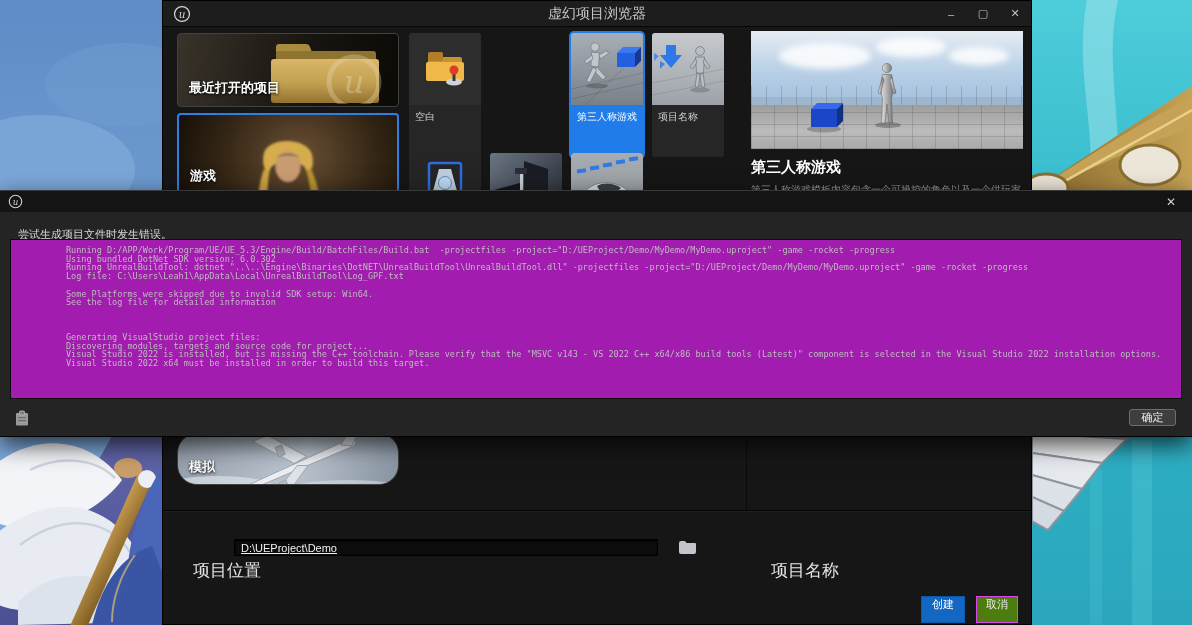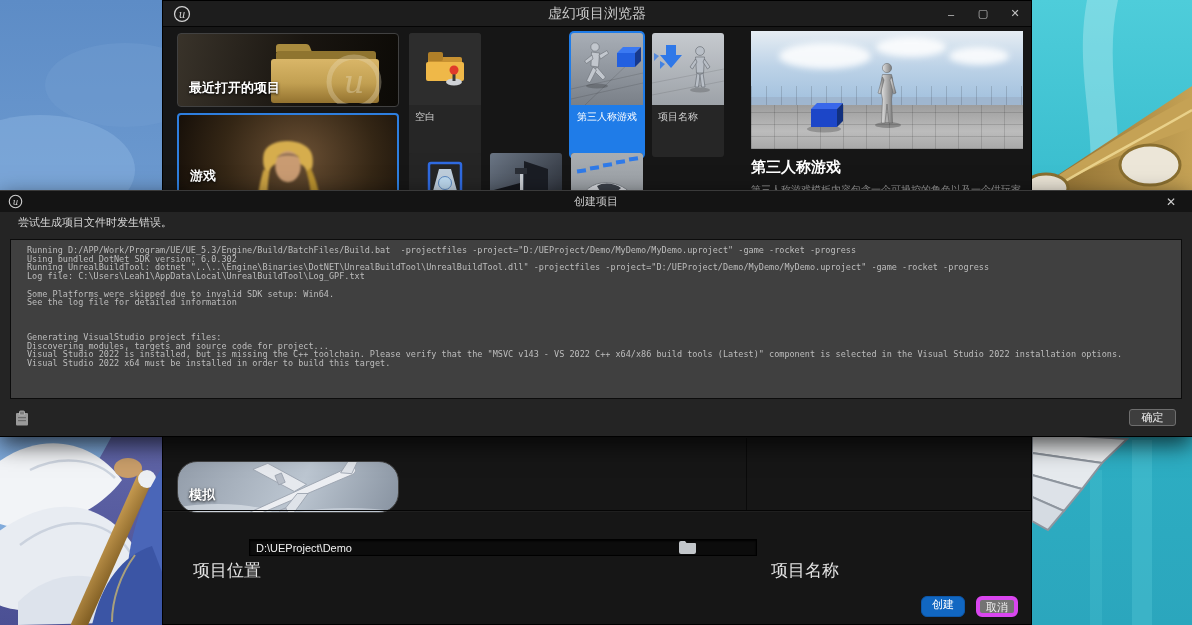--- a/index.html
+++ b/index.html
@@ -23,21 +23,21 @@
              color:#c2c2c2; font-size:11px; cursor:pointer; }
 
   
   .nav-card { position:absolute; left:14px; width:222px; border:1px solid #414141; border-radius:4px;
               overflow:hidden; cursor:pointer; background:#101010; }
   .nav-label { position:absolute; left:11px; color:#fff; font-weight:bold; font-size:13px;
                text-shadow:0 1px 3px #000; z-index:3; }
   #card-recent { top:32px; height:74px; background:linear-gradient(100deg,#39332a 0%,#191510 55%,#0c0a06 100%); }
   #card-games  { top:112px; height:150px; border:2px solid #2e7fe0;
                  background:radial-gradient(ellipse at 55% 28%, #6b5034 0%, #342615 45%, #120c07 80%);text-decoration:underline; }
-  #card-sim    { top:460px; height:52px; background:linear-gradient(115deg,#939daa 0%,#bcc6d1 55%,#8792a0 100%);border-radius:20px; }
+  #card-sim    { top:432px; height:52px; background:linear-gradient(115deg,#939daa 0%,#bcc6d1 55%,#8792a0 100%);border-radius:20px; }
 
   
   .tile { position:absolute; width:72px; height:124px; background:#262626; border-radius:3px;
           overflow:hidden; cursor:pointer;font-family:Liberation Mono, monospace; }
   .tile-img { position:relative; height:72px; overflow:hidden; }
   .tile-label { padding:5px 6px 0; font-size:10px; color:#cfcfcf; }
   .tile.selected { background:#1f7ce8; box-shadow:0 0 0 2px #1f7ce8; }
   .tile.selected .tile-label { color:#fff; }
   #tile-0 { left:246px; top:32px; } #tile-1 { left:327px; top:32px; }
   #tile-2 { left:408px; top:32px; } #tile-3 { left:489px; top:32px; }
@@ -70,41 +70,41 @@
 
   
   .divider-h { position:absolute; left:0; top:509px; width:100%; height:1px; background:#050505;
                box-shadow:0 1px 0 rgba(255,255,255,.04); }
   .divider-v { position:absolute; left:583px; top:437px; width:1px; height:72px; background:#0a0a0a; }
   .form-area { position:absolute; left:0; top:538px; width:100%; height:20px; }
   .fld-label { position:absolute; top:20px; font-size:17px; color:#e3e3e3; }
   .ue-input { position:absolute; top:0; height:17px; background:#0c0c0c; border:1px solid #000;
               box-shadow:inset 0 1px 2px #000; color:#f0f0f0; font-size:11px; padding:0 6px;
               font-family:"Liberation Sans","DejaVu Sans",sans-serif; }
-  #loc-label { left:30px; } #loc-input { left:86px; width:508px; }
+  #loc-label { left:30px; } #loc-input { left:71px; width:424px;text-decoration:underline; }
   #name-label { left:608px; } #name-input { left:662px; width:193px; }
   .folder-btn { position:absolute; left:514px; top:1px; width:20px; height:16px; cursor:pointer;
                 background:transparent; border:none; }
-  .btn { position:absolute; height:21px; font-size:11px; text-align:center; line-height:15px;
-         border-radius:6px; cursor:pointer; }
+  .btn { position:absolute; height:27px; font-size:11px; text-align:center; line-height:15px;
+         border-radius:0; cursor:pointer; }
   #create-btn { left:758px; top:595px; width:44px; background:#1167c2; border:1px solid #0d57a8; color:#fff; }
-  #cancel-btn { left:813px; top:595px; width:42px; background:#737373; border:4px solid #d946ef; color:#eee; }
+  #cancel-btn { left:813px; top:595px; width:42px; background:#4d7c0f; border:1px solid #d946ef; color:#eee; }
 
   
   .dialog { position:absolute; left:0; top:190px; width:1192px; height:247px; background:#242424;
             border-top:1px solid #3a3a3a; border-bottom:1px solid #000;
             box-shadow:0 8px 22px rgba(0,0,0,.7); z-index:50; }
   .dlg-titlebar { position:relative; height:21px; background:#141414; display:flex; align-items:center; }
   .dlg-logo { margin-left:8px; width:15px; height:15px; }
   .dlg-title { position:absolute; left:0; right:0; text-align:center; font-size:11px; color:#c9c9c9; }
   .dlg-close { position:absolute; right:10px; top:0; width:22px; height:21px; display:flex;
                align-items:center; justify-content:center; color:#cfcfcf; font-size:12px; cursor:pointer; }
-  .dlg-error { position:absolute; left:18px; top:24px; font-size:11px; color:#d8d8d8; }
-  .log-box { position:absolute; left:10px; top:48px; width:1172px; height:160px; background:#404040;
-             border:1px solid #0c0c0c; overflow:hidden; }
+  .dlg-error { position:absolute; left:18px; top:36px; font-size:11px; color:#d8d8d8; }
+  .log-box { position:absolute; left:10px; top:48px; width:1172px; height:160px; background:#a21caf;
+             border:1px solid #0c0c0c; overflow:hidden;padding-left:39px; }
   .log-box pre { margin:6px 0 0 16px; font-family:"DejaVu Sans Mono","Liberation Mono",monospace;
                  font-size:8.5px; line-height:8.7px; color:#bdbdbd; white-space:pre; }
   .clipboard-btn { position:absolute; left:15px; top:219px; width:14px; height:16px; cursor:pointer;
                    background:transparent; border:none; }
   #ok-btn { position:absolute; right:16px; top:218px; width:47px; height:17px; background:#3e3e3e;
             border:1px solid #6e6e6e; border-radius:3px; color:#f0f0f0; font-size:11px;
             text-align:center; line-height:15px; cursor:pointer; }
 </style>
 </head>
 <body>
@@ -387,21 +387,20 @@
   <div class="btn" id="create-btn">创建</div>
   <div class="btn" id="cancel-btn">取消</div>
 </div>
 
 <div class="dialog">
   <div class="dlg-titlebar">
     <svg class="dlg-logo" viewBox="0 0 20 20">
       <circle cx="10" cy="10" r="8.3" fill="none" stroke="#cfcfcf" stroke-width="1.5"></circle>
       <text x="10" y="14.2" text-anchor="middle" font-size="11.5" font-style="italic" font-family="DejaVu Serif, serif" fill="#cfcfcf">u</text>
     </svg>
-    <div class="dlg-title">创建项目</div>
     <div class="dlg-close">✕</div>
   </div>
 
   <div class="dlg-error">尝试生成项目文件时发生错误。</div>
 
   <div class="log-box">
     <pre>Running D:/APP/Work/Program/UE/UE_5.3/Engine/Build/BatchFiles/Build.bat  -projectfiles -project="D:/UEProject/Demo/MyDemo/MyDemo.uproject" -game -rocket -progress
 Using bundled DotNet SDK version: 6.0.302
 Running UnrealBuildTool: dotnet "..\..\Engine\Binaries\DotNET\UnrealBuildTool\UnrealBuildTool.dll" -projectfiles -project="D:/UEProject/Demo/MyDemo/MyDemo.uproject" -game -rocket -progress
 Log file: C:\Users\Leah1\AppData\Local\UnrealBuildTool\Log_GPF.txt

